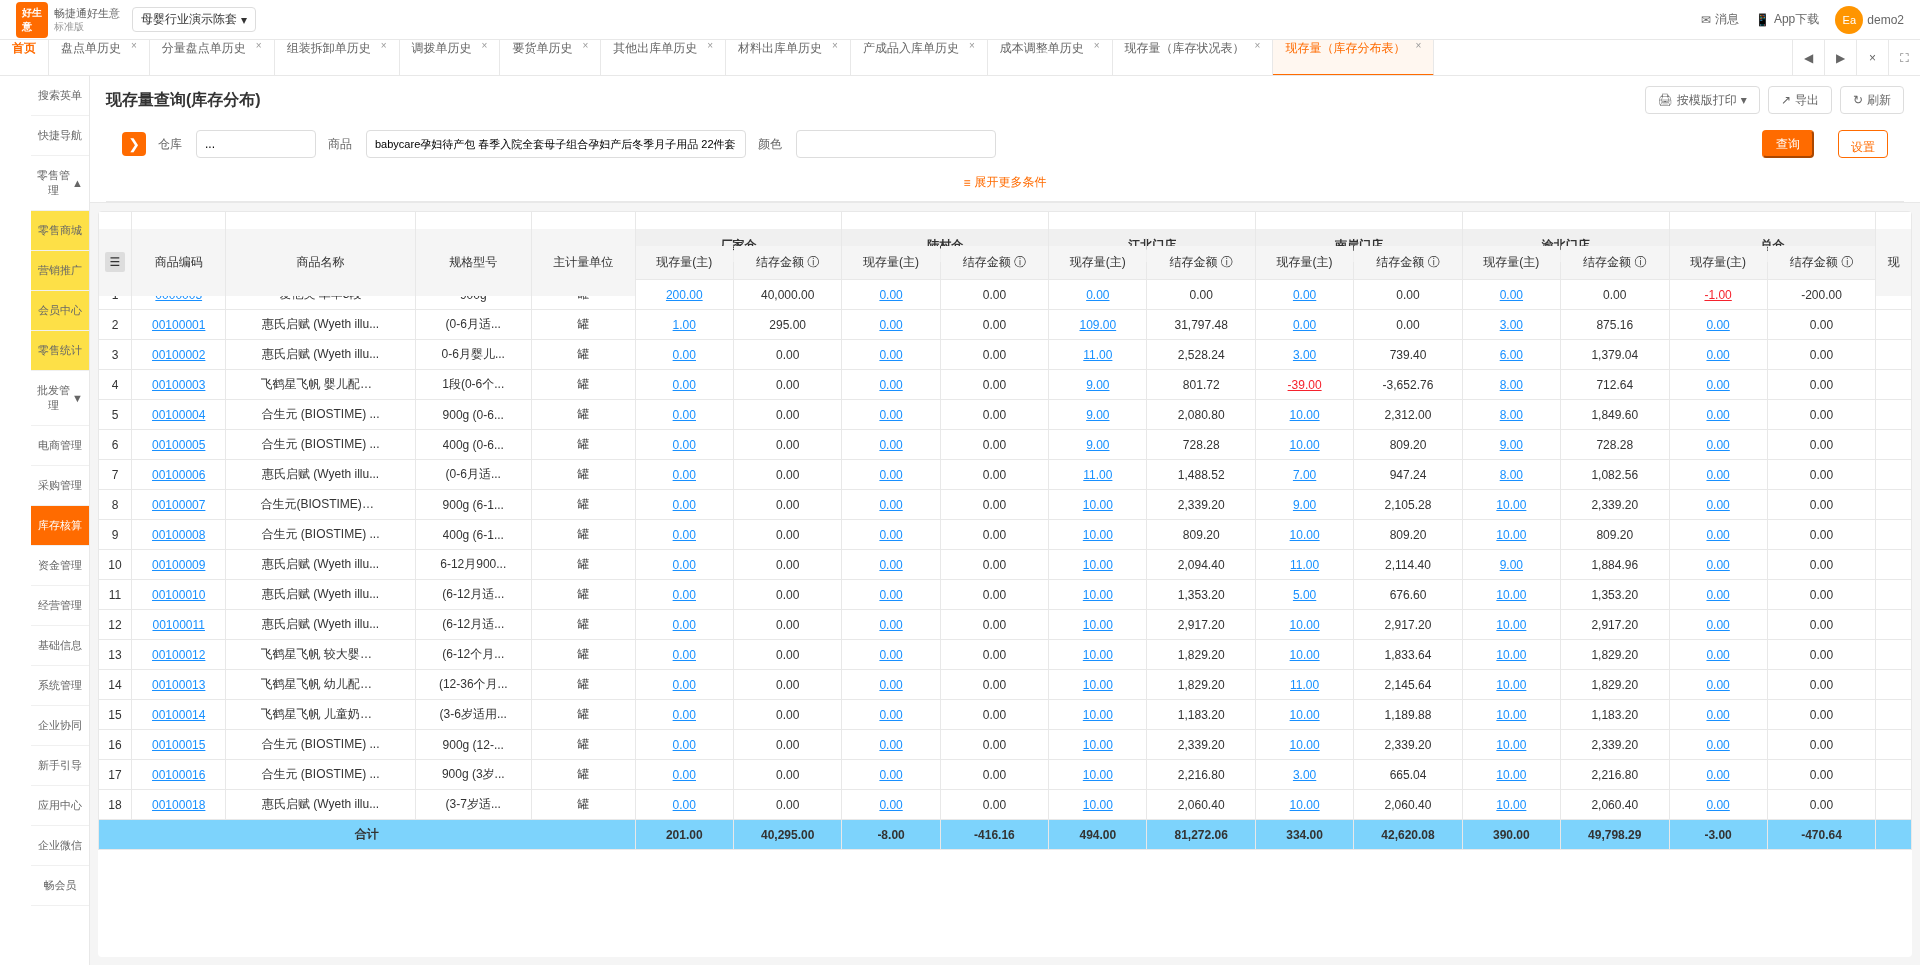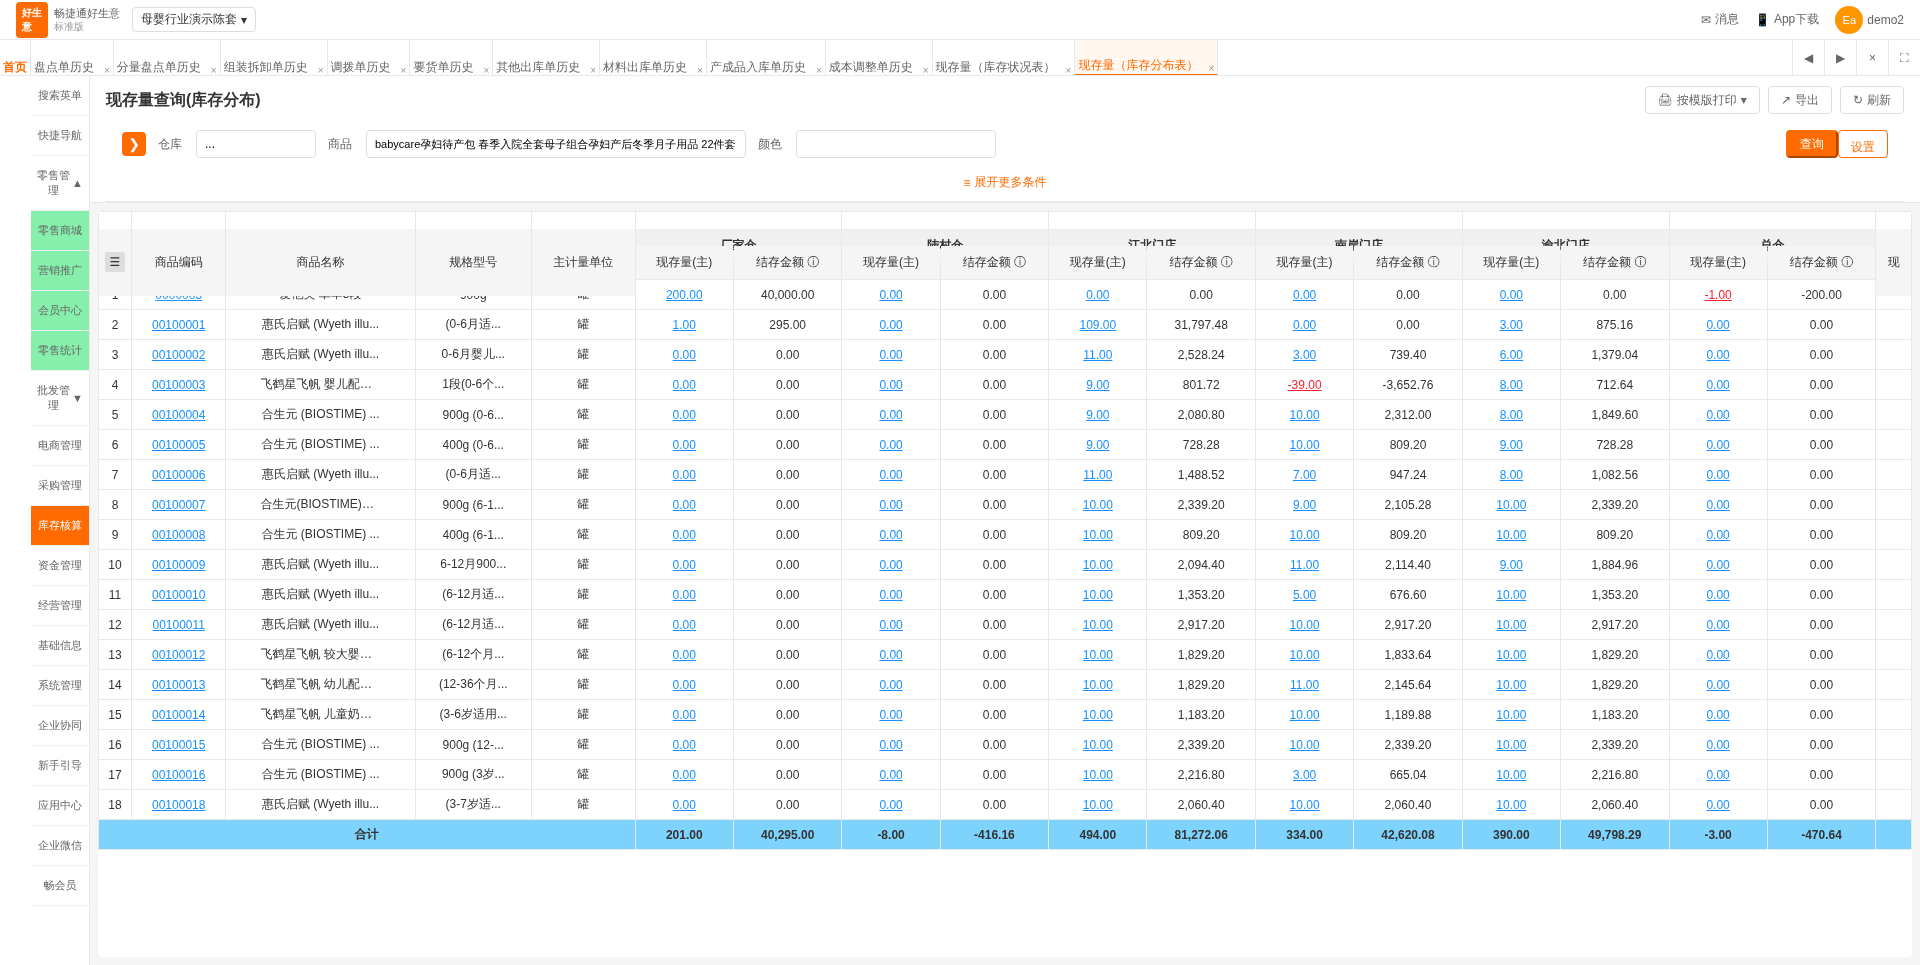--- a/index.html
+++ b/index.html
@@ -11,36 +11,36 @@
     .logo-area { display: flex; align-items: center; gap: 6px; }
     .logo-icon { width: 32px; height: 36px; background: #ff6b00; border-radius: 4px; display: flex; align-items: center; justify-content: center; color: white; font-size: 10px; font-weight: bold; }
     .logo-text { font-size: 11px; color: #666; line-height: 1.3; }
     .store-selector { display: flex; align-items: center; gap: 4px; font-size: 12px; color: #333; cursor: pointer; border: 1px solid #ddd; border-radius: 4px; padding: 3px 8px; }
     .top-bar-right { display: flex; align-items: center; gap: 16px; font-size: 12px; color: #666; }
     .top-bar-right span { cursor: pointer; display: flex; align-items: center; gap: 4px; }
     .avatar { width: 28px; height: 28px; border-radius: 50%; background: #ff9500; display: flex; align-items: center; justify-content: center; color: white; font-size: 11px; }
 
     
     .nav-tabs { height: 36px; background: #fff; display: flex; align-items: center; border-bottom: 1px solid #e8e8e8; overflow: hidden; }
-    .nav-tab { height: 36px; padding: 0 3px; display: flex; align-items: flex-end; gap: 6px; font-size: 12px; color: #666; cursor: pointer; white-space: nowrap; border-right: 1px solid #e8e8e8; flex-shrink: 0; }
+    .nav-tab { height: 36px; padding: 0 12px; display: flex; align-items: flex-start; gap: 6px; font-size: 12px; color: #666; cursor: pointer; white-space: nowrap; border-right: 1px solid #e8e8e8; flex-shrink: 0; }
     .nav-tab.home { color: #ff6b00; font-weight: bold; }
     .nav-tab.active { background: #fff7f0; color: #ff6b00; border-bottom: 2px solid #ff6b00; }
     .nav-tab .close-btn { color: #999; font-size: 10px; margin-left: 4px; }
     .nav-tab-controls { display: flex; align-items: center; margin-left: auto; }
     .nav-ctrl-btn { width: 32px; height: 36px; display: flex; align-items: center; justify-content: center; cursor: pointer; color: #666; border-left: 1px solid #e8e8e8; }
 
     
     .main-layout { display: flex; height: calc(965px - 76px); }
 
     
     .sidebar { width: 90px; background: #fff; border-right: 1px solid #e8e8e8; display: flex; flex-direction: column; overflow-y: auto; flex-shrink: 0; padding-left: 31px; }
     .sidebar-item { padding: 12px 6px; text-align: center; cursor: pointer; font-size: 11px; color: #666; border-bottom: 1px solid #f0f0f0; }
     .sidebar-item.active { background: #ff6b00; color: white; }
     .sidebar-item.has-arrow { display: flex; align-items: center; justify-content: center; gap: 2px; }
-    .sidebar-sub { background: #86efac; }
+    .sidebar-sub { background: #fde047; }
 
     
     .content { flex: 1; overflow: hidden; display: flex; flex-direction: column; background: #f5f5f5; }
 
     
     .page-header { background: #fff; padding: 10px 16px 0; border-bottom: 1px solid #e8e8e8; }
     .page-title-row { display: flex; align-items: center; justify-content: space-between; margin-bottom: 8px; }
     .page-title { font-size: 16px; font-weight: bold; color: #333; }
     .header-actions { display: flex; gap: 8px; align-items: center; }
     .btn-action { height: 28px; padding: 0 12px; border: 1px solid #ddd; border-radius: 4px; background: #fff; cursor: pointer; font-size: 12px; color: #666; display: flex; align-items: center; gap: 4px; }
@@ -223,21 +223,21 @@
             <input class="filter-input filter-input-medium" value="..." style="width: 120px;">
           </div>
           <div class="filter-item">
             <span class="filter-label">商品</span>
             <input class="filter-input filter-input-wide" style="width: 380px; font-size: 11px;" value="babycare孕妇待产包 春季入院全套母子组合孕妇产后冬季月子用品 22件套 ...">
           </div>
           <div class="filter-item">
             <span class="filter-label">颜色</span>
             <input class="filter-input" style="width: 200px;">
           </div>
-          <div style="margin-left:auto;display:flex;gap:0">
+          <div style="margin-left:auto;display:flex;gap:24px">
             <button class="btn-orange">查询</button>
             <button class="btn-orange-outline">设置</button>
           </div>
         </div>
         <div style="display:flex;align-items:center;justify-content:center;width:100%;padding:4px 0 2px 0">
           <span class="expand-btn">
             <span>≡</span>
             <span>展开更多条件</span>
           </span>
         </div>

